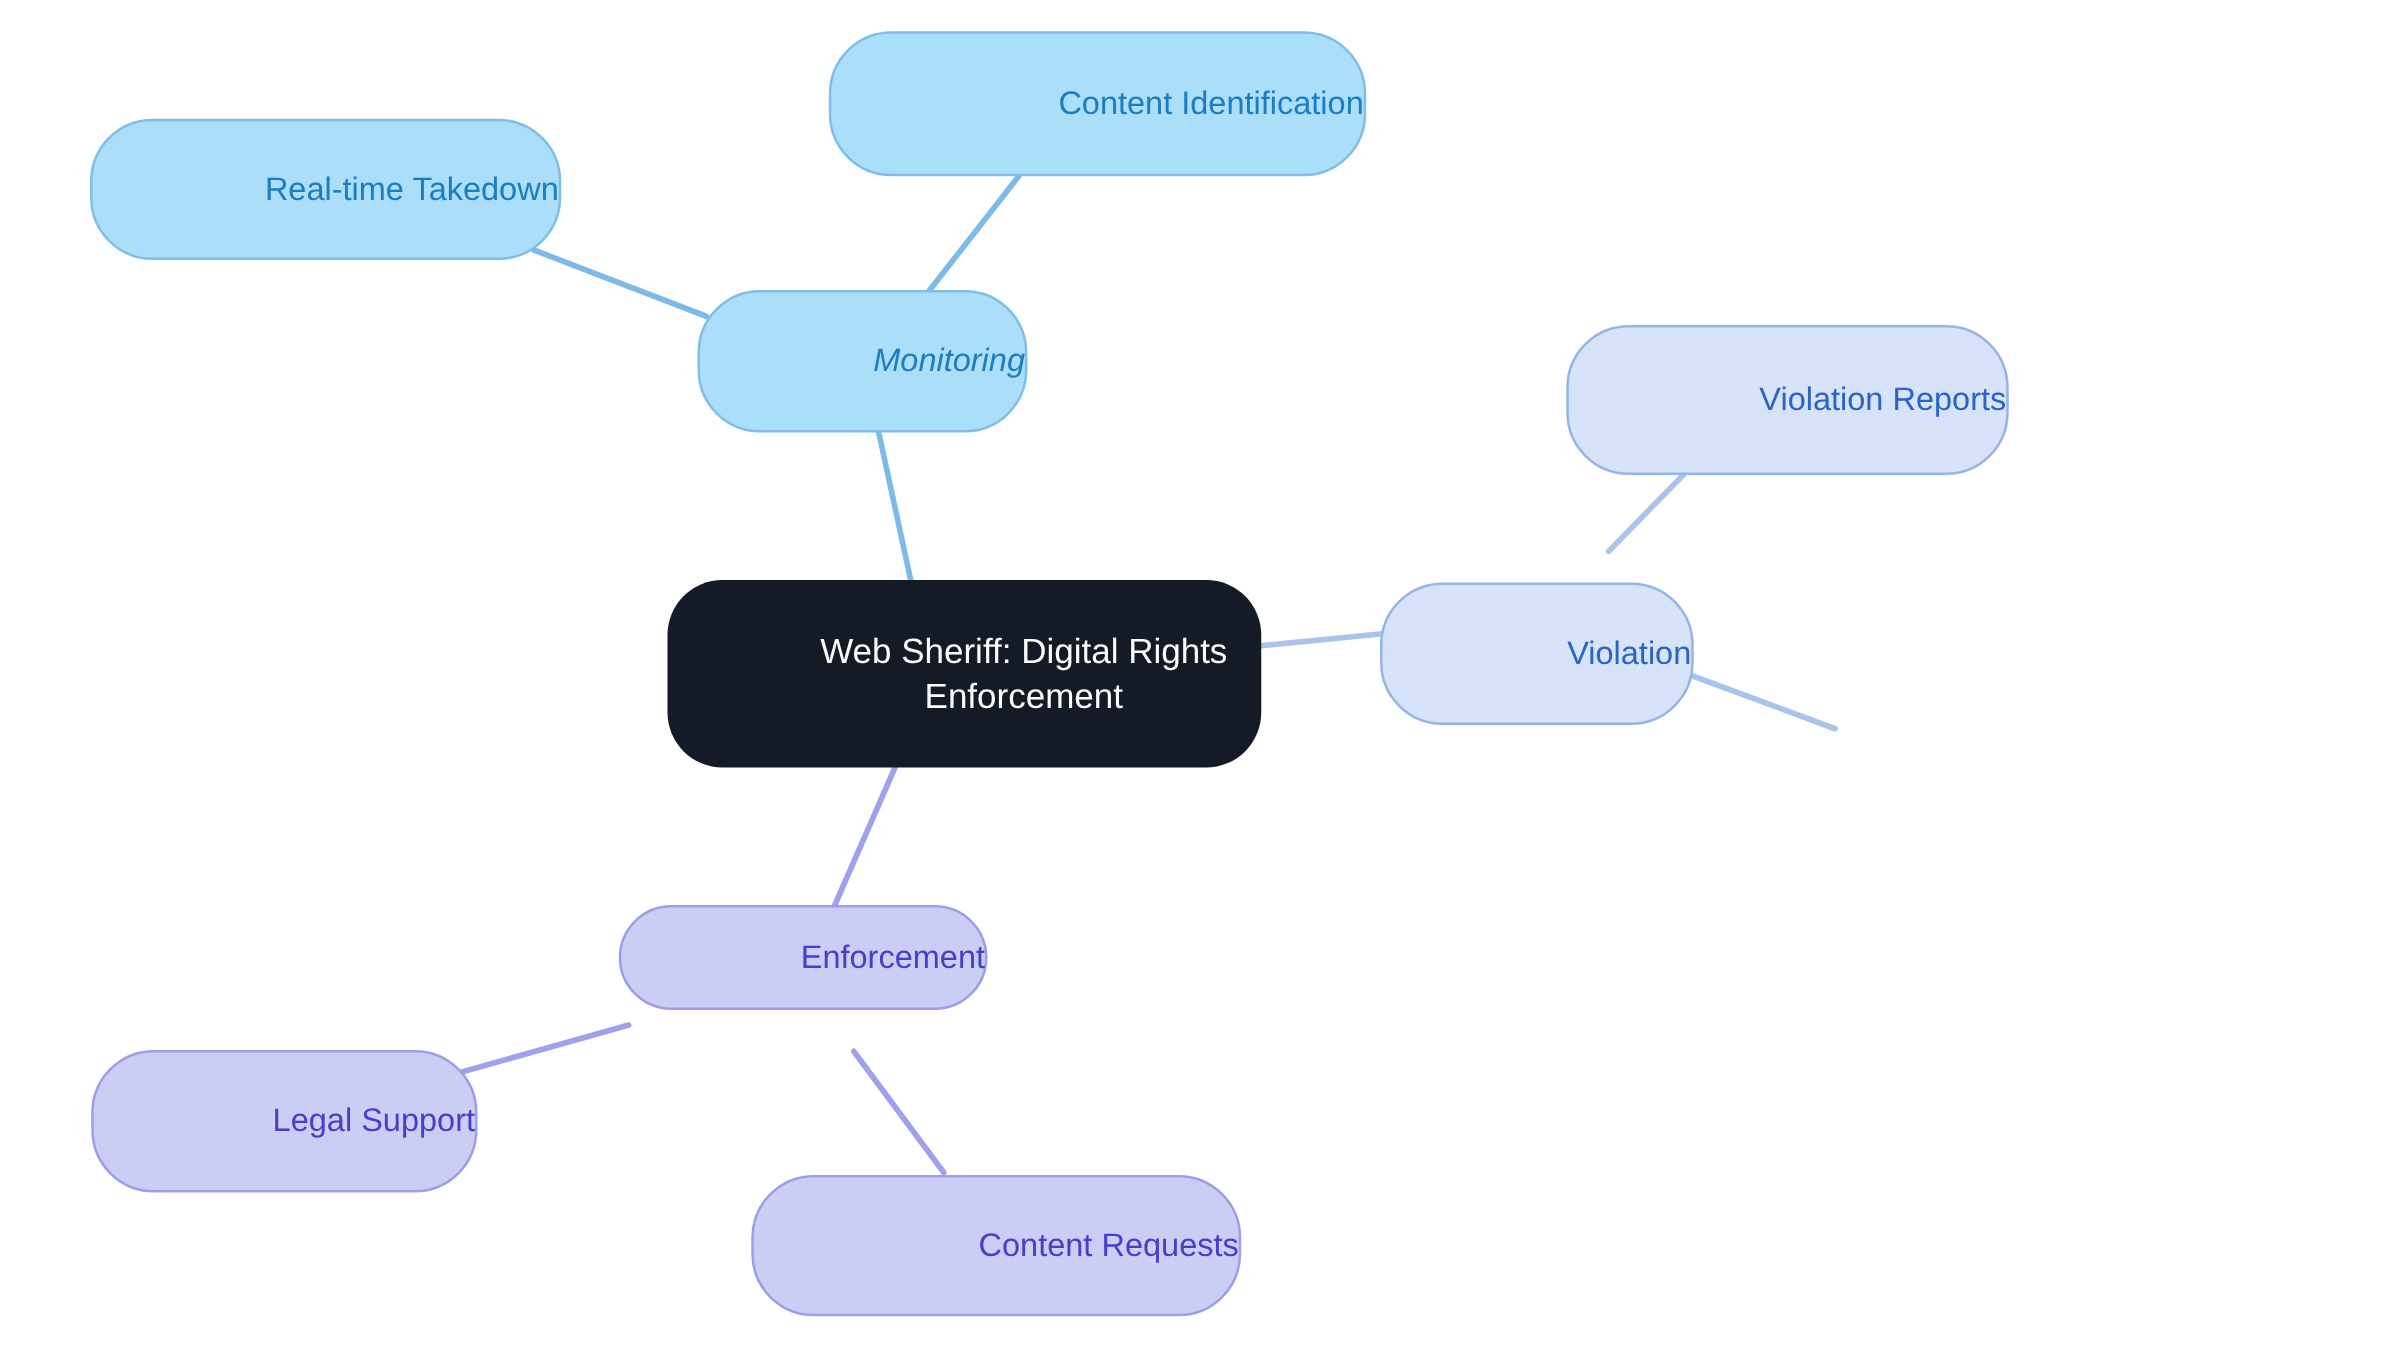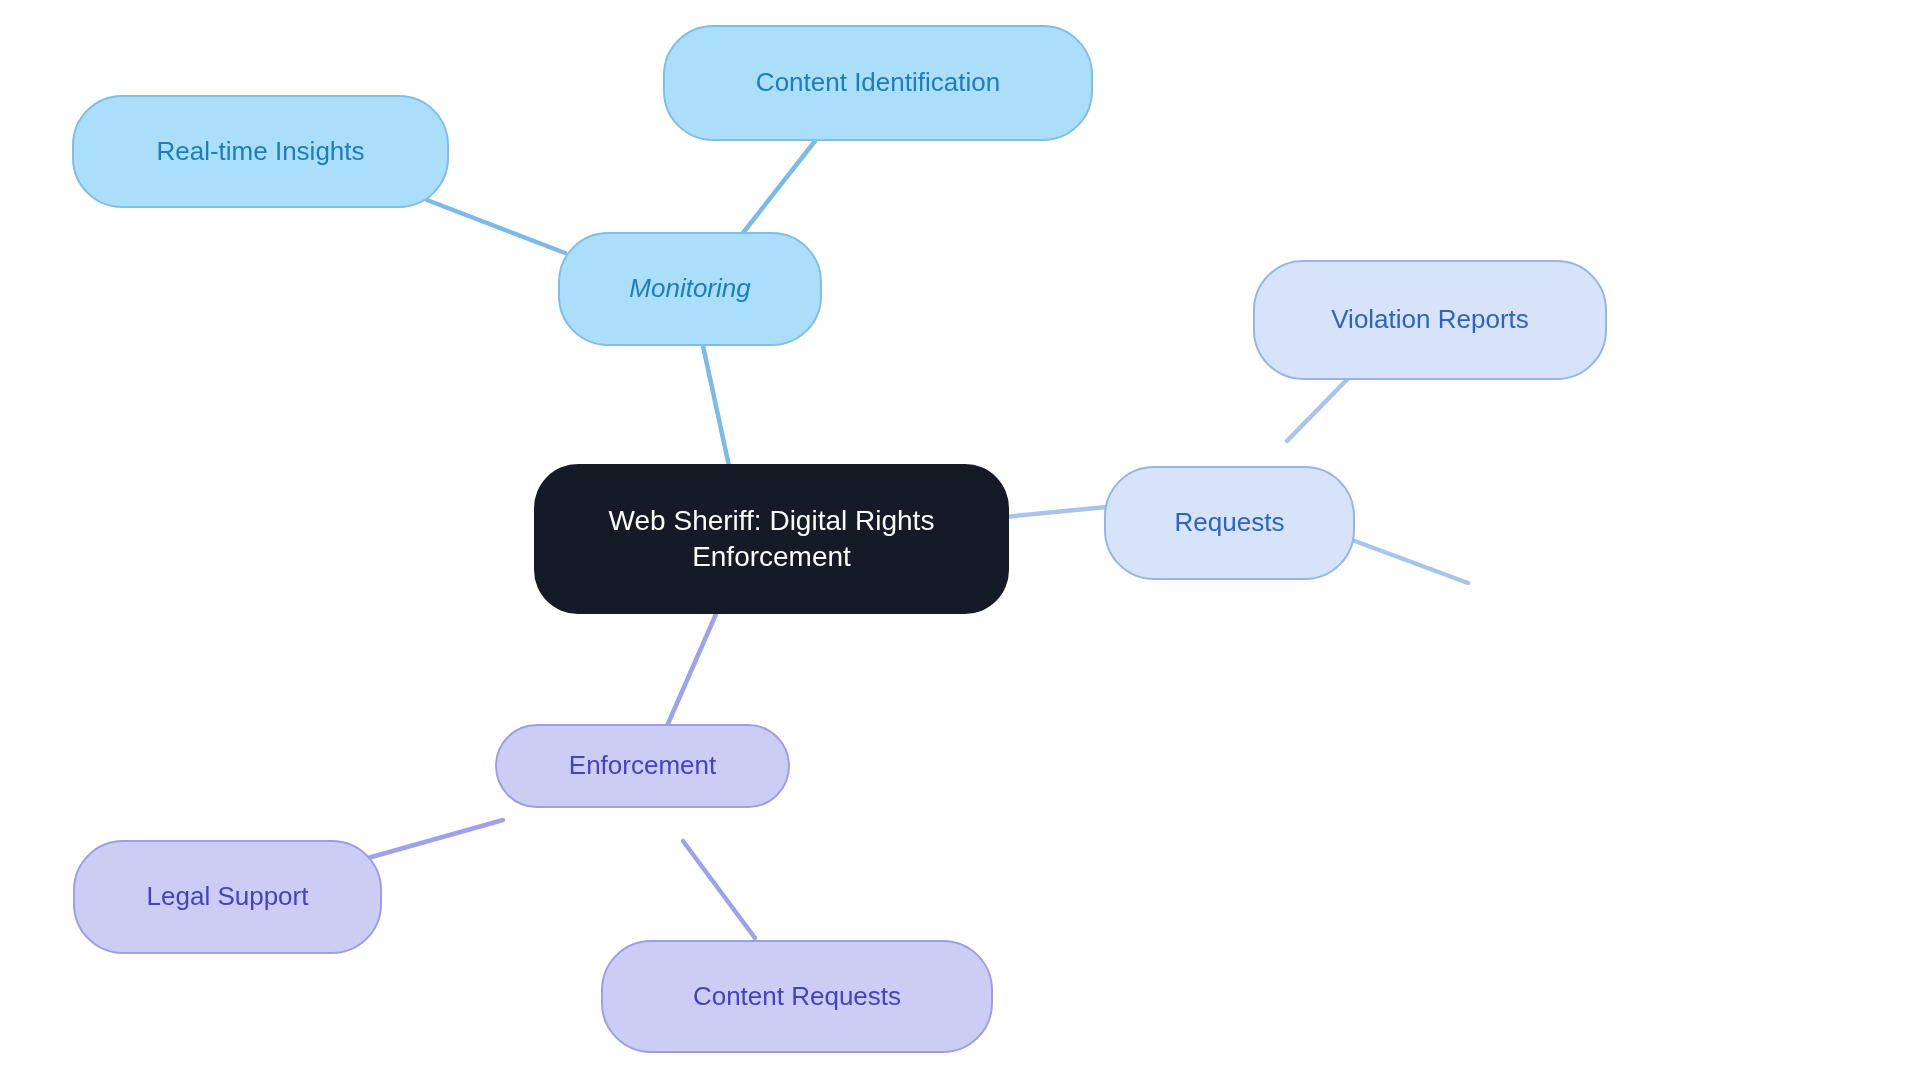--- a/index.html
+++ b/index.html
@@ -20,21 +20,21 @@
   .edges line { stroke-width: 4.5; stroke-linecap: round; }
   .edge-blue   { stroke: var(--blue-edge,   #7cbae8); }
   .edge-peri   { stroke: var(--peri-edge,   #a9c4ec); }
   .edge-purple { stroke: var(--purple-edge, #9fa1ec); }
 
   .node {
     position: absolute;
     box-sizing: border-box;
     display: flex;
     align-items: center;
-    justify-content: center;
+    justify-content: flex-end;
     text-align: center;
     border-radius: 50px;
     font-size: 26px;
     line-height: 1.3;
     cursor: pointer;
     user-select: none;
   }
   .node-central {
     background: var(--central-fill, #141b26);
     color: var(--central-text, #fafbfc);
@@ -89,28 +89,28 @@
   </svg>
 
   <div id="n-central" class="node node-central">
     <span class="label">Web Sheriff: Digital Rights Enforcement</span>
   </div>
 
   <div id="n-monitor" class="node node-blue">
     <span class="label">Monitoring</span>
   </div>
   <div id="n-realtime" class="node node-blue">
-    <span class="label">Real-time Insights</span>
+    <span class="label">Real-time Takedown</span>
   </div>
   <div id="n-contentid" class="node node-blue">
     <span class="label">Content Identification</span>
   </div>
 
   <div id="n-reporting" class="node node-peri">
-    <span class="label">Requests</span>
+    <span class="label">Violation</span>
   </div>
   <div id="n-violation" class="node node-peri">
     <span class="label">Violation Reports</span>
   </div>
 
   <div id="n-enforce" class="node node-purple">
     <span class="label">Enforcement</span>
   </div>
   <div id="n-legal" class="node node-purple">
     <span class="label">Legal Support</span>

